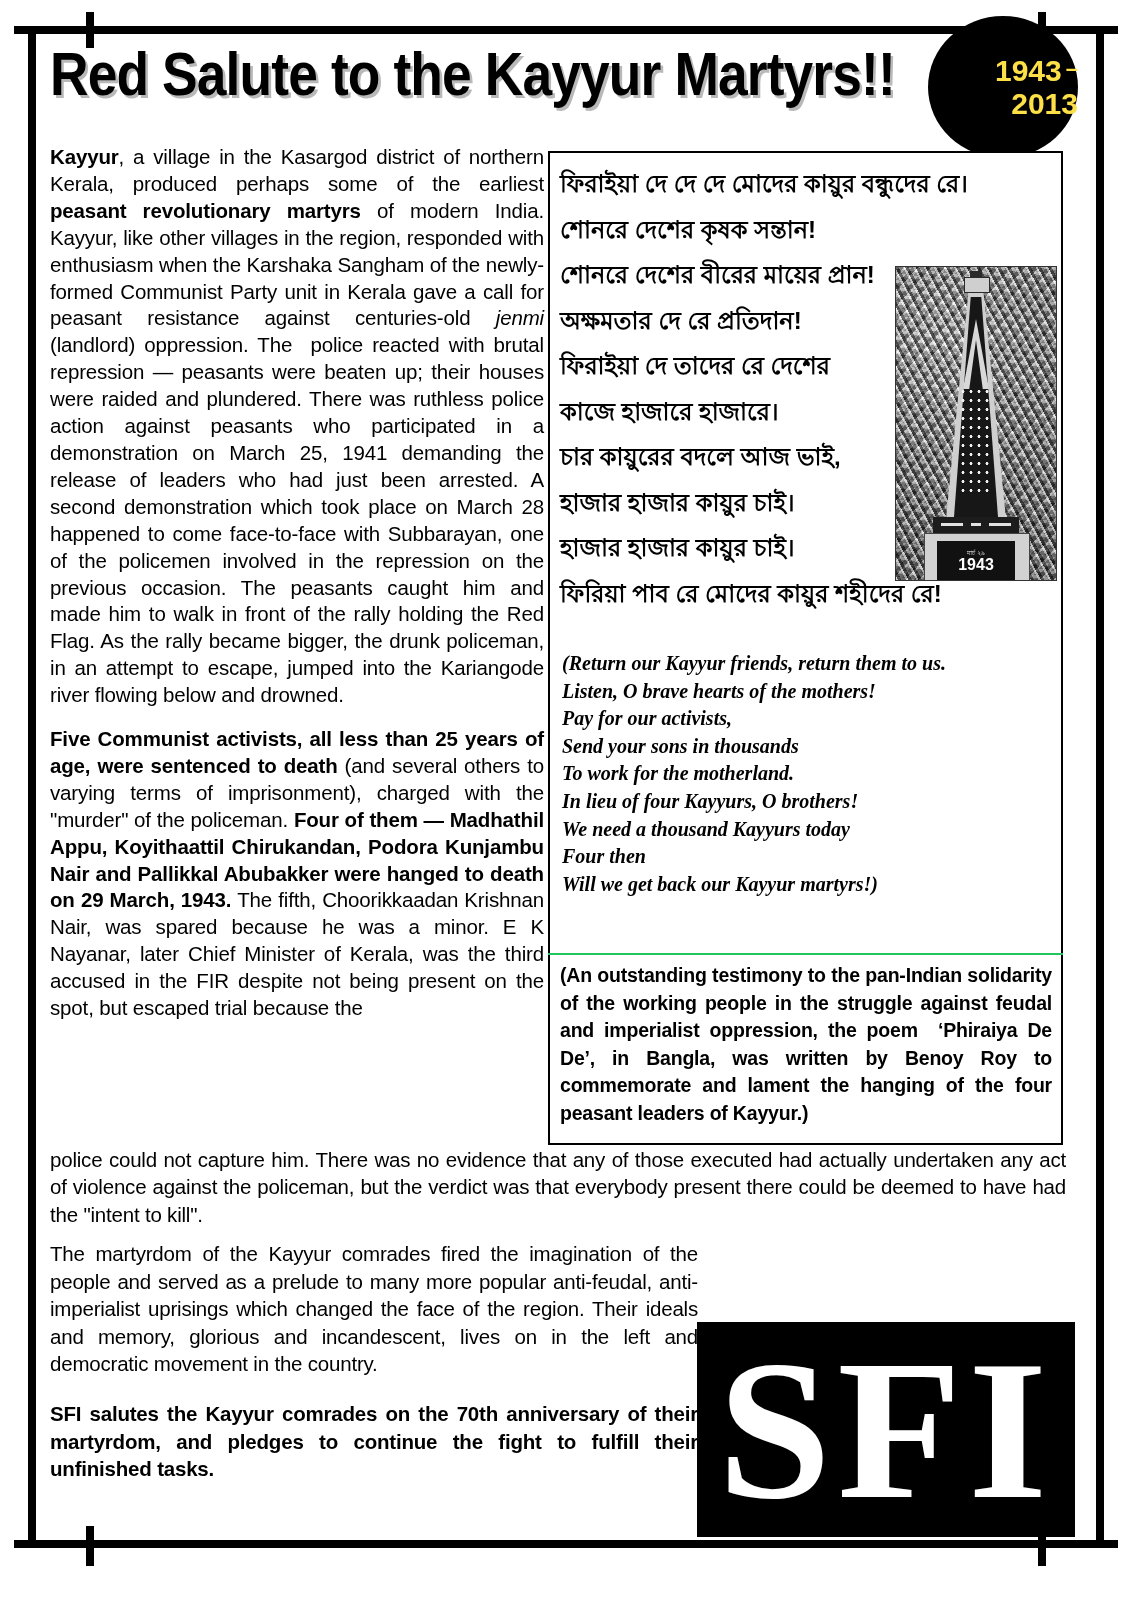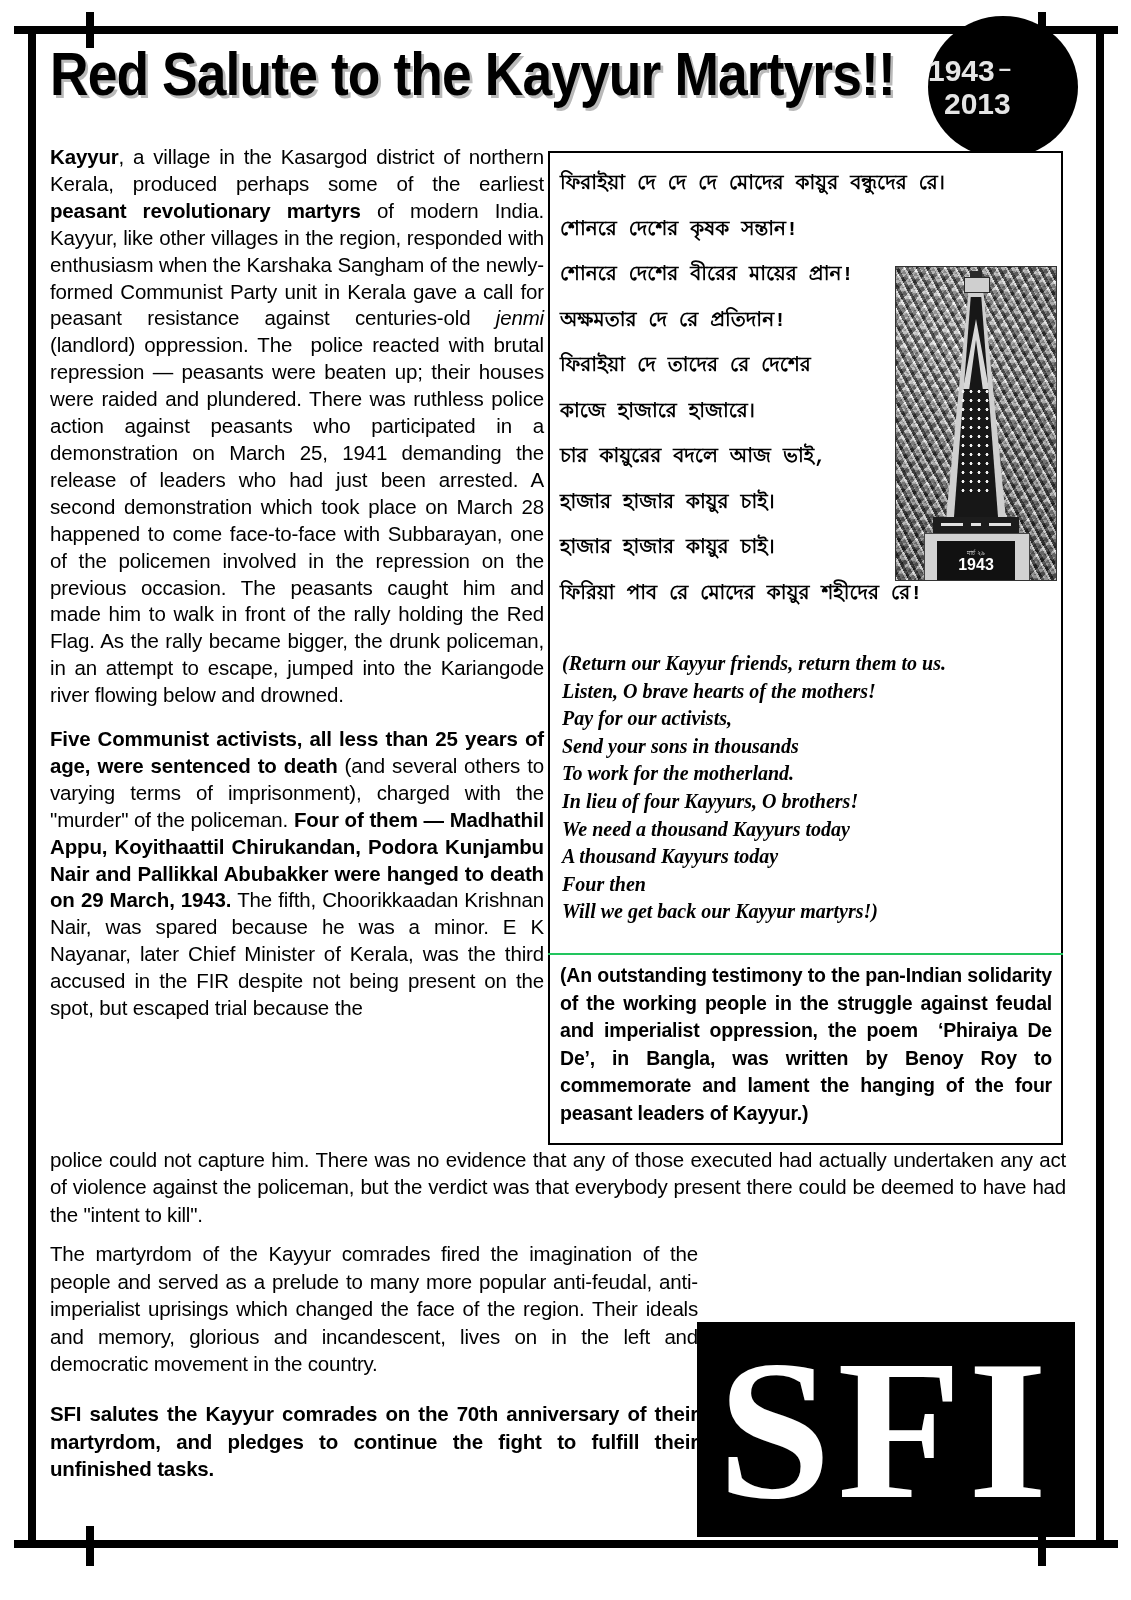--- a/index.html
+++ b/index.html
@@ -27,41 +27,41 @@
   .title-wrap{position:absolute;left:50px;top:44px;width:890px;height:62px;}
   .title{
     font-family:"Liberation Sans Narrow","Liberation Sans",sans-serif;
     font-weight:bold;font-size:62px;line-height:60px;letter-spacing:-1px;
     transform:scaleX(.86);transform-origin:left center;white-space:nowrap;
     text-shadow:3px 3px 0 #b9b9b9;
   }
 
   
   .badge{position:absolute;left:928px;top:16px;width:150px;height:142px;
-    border-radius:50%;background:#000;color:#e5e5e5;
-    display:flex;flex-direction:column;align-items:flex-start;justify-content:center;}
+    border-radius:50%;background:#000;color:#fde047;
+    display:flex;flex-direction:column;align-items:flex-end;justify-content:center;}
   .badge .l1{font-size:30px;font-weight:bold;letter-spacing:0px;line-height:1.05;}
   .badge .l2{font-size:30px;font-weight:bold;line-height:1.05;margin-top:2px;padding-left:16px;}
   .badge .dash{font-size:22px;vertical-align:5px;padding-left:4px;font-weight:bold;}
 
   
   .col-left{position:absolute;left:50px;top:128px;width:494px;
     font-size:20.5px;line-height:26.9px;text-align:justify;
     letter-spacing:-0.15px;}
   .col-left p{margin:16px 0 0 0;}
   .col-left p + p{margin-top:17px;}
   .col-left b{font-weight:bold;}
   .col-left i{font-style:italic;}
 
   
   .poem-box{position:absolute;left:548px;top:151px;width:515px;height:994px;
     border:2px solid #000;box-sizing:border-box;background:#fff;}
   .bengali{position:absolute;left:10px;top:8px;width:498px;
-    font-family:Liberation Mono, monospace;
-    font-size:20px;line-height:45.5px;font-weight:bold;}
+    font-family:Liberation Sans, sans-serif;
+    font-size:24px;line-height:45.5px;font-weight:bold;}
   .bengali div{white-space:nowrap;}
 
   .monument{position:absolute;right:4px;top:113px;width:160px;height:313px;
     border:1px solid #333;overflow:hidden;background:#9a9a9a;}
   .mon-sky{position:absolute;inset:0;
     background:
       repeating-linear-gradient(62deg, rgba(255,255,255,.55) 0 2px, rgba(20,20,20,.55) 2px 5px, rgba(150,150,150,.3) 5px 9px),
       repeating-linear-gradient(-48deg, rgba(255,255,255,.45) 0 2px, rgba(30,30,30,.5) 2px 6px, rgba(170,170,170,.25) 6px 10px),
       repeating-linear-gradient(8deg, rgba(245,245,245,.4) 0 3px, rgba(40,40,40,.45) 3px 7px),
       radial-gradient(circle at 30% 22%, #f2f2f2 0%, #8f8f8f 38%, #3b3b3b 85%);}
@@ -187,21 +187,20 @@
     </div>
 
     <div class="translation">
         <div>(Return our Kayyur friends, return them to us.</div>
         <div>Listen, O brave hearts of the mothers!</div>
         <div>Pay for our activists,</div>
         <div>Send your sons in thousands</div>
         <div>To work for the motherland.</div>
         <div>In lieu of four Kayyurs, O brothers!</div>
         <div>We need a thousand Kayyurs today</div>
-        <div>A thousand Kayyurs today</div>
         <div>Four then</div>
         <div>Will we get back our Kayyur martyrs!)</div>
       </div>
 
     <div class="note-box">
       <div class="note">(An outstanding testimony to the pan-Indian solidarity of the working people in the struggle against feudal and imperialist oppression, the poem&nbsp; ‘Phiraiya De De’, in Bangla, was written by Benoy Roy to commemorate and lament the hanging of the four peasant leaders of Kayyur.)</div>
     </div>
   </div>
 
   <div class="fullwidth">police could not capture him. There was no evidence that any of those executed had actually undertaken any act of violence against the policeman, but the verdict was that everybody present there could be deemed to have had the "intent to kill".</div>

